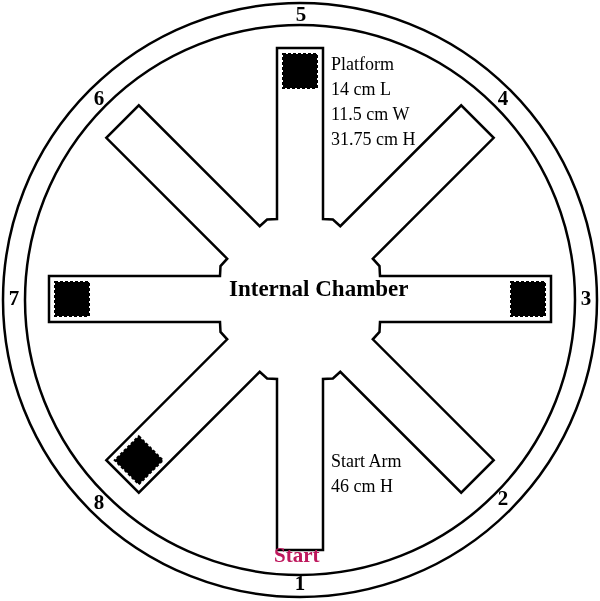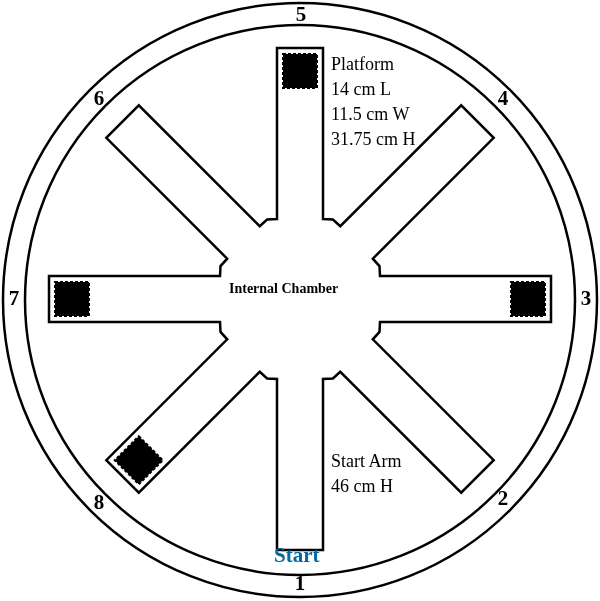--- a/index.html
+++ b/index.html
@@ -1,21 +1,21 @@
 <!DOCTYPE html>
 <html><head>
 <meta charset="utf-8">
 <style>
   html,body{margin:0;padding:0;background:#fff;}
   body{width:600px;height:601px;position:relative;overflow:hidden;font-family:"Liberation Serif","DejaVu Serif",serif;}
   svg{position:absolute;left:0;top:0;}
-  .lbl{position:absolute;font-weight:bold;color:#0369a1;font-size:19px;line-height:1;}
+  .lbl{position:absolute;font-weight:bold;color:#be185d;font-size:19px;line-height:1;}
   .num{position:absolute;font-weight:bold;font-size:21px;line-height:1;transform:translate(-50%,-50%);}
   .block{position:absolute;line-height:25px;font-size:18px;font-weight:normal;}
-  .center{position:absolute;left:229px;top:277px;font-size:14px;font-weight:bold;line-height:24px;}
+  .center{position:absolute;left:229px;top:277px;font-size:23px;font-weight:bold;line-height:24px;}
 </style>
 </head>
 <body>
 
 <svg width="600" height="601" viewBox="0 0 600 601">
   <circle cx="300" cy="300" r="297" fill="none" stroke="#000" stroke-width="2.5"></circle>
   <circle cx="300" cy="300" r="275" fill="none" stroke="#000" stroke-width="2.5"></circle>
   <path id="maze-path" fill="#fff" stroke="#000" stroke-width="2.5" stroke-linejoin="miter" d="M277.0,379.0 L277.0,550.0 L323.0,550.0 L323.0,379.0 L332.9,378.5 L340.3,371.8 L461.2,492.7 L493.7,460.2 L372.8,339.3 L379.5,331.9 L380.0,322.0 L551.0,322.0 L551.0,276.0 L380.0,276.0 L379.5,266.1 L372.8,258.7 L493.7,137.8 L461.2,105.3 L340.3,226.2 L332.9,219.5 L323.0,219.0 L323.0,48.0 L277.0,48.0 L277.0,219.0 L267.1,219.5 L259.7,226.2 L138.8,105.3 L106.3,137.8 L227.2,258.7 L220.5,266.1 L220.0,276.0 L49.0,276.0 L49.0,322.0 L220.0,322.0 L220.5,331.9 L227.2,339.3 L106.3,460.2 L138.8,492.7 L259.7,371.8 L267.1,378.5 Z"></path>
   <g id="platforms">
       <rect x="283" y="54" width="34" height="34" fill="#000000" stroke="#000" stroke-width="2" stroke-dasharray="3 2" transform="rotate(0 300 71)"></rect>

